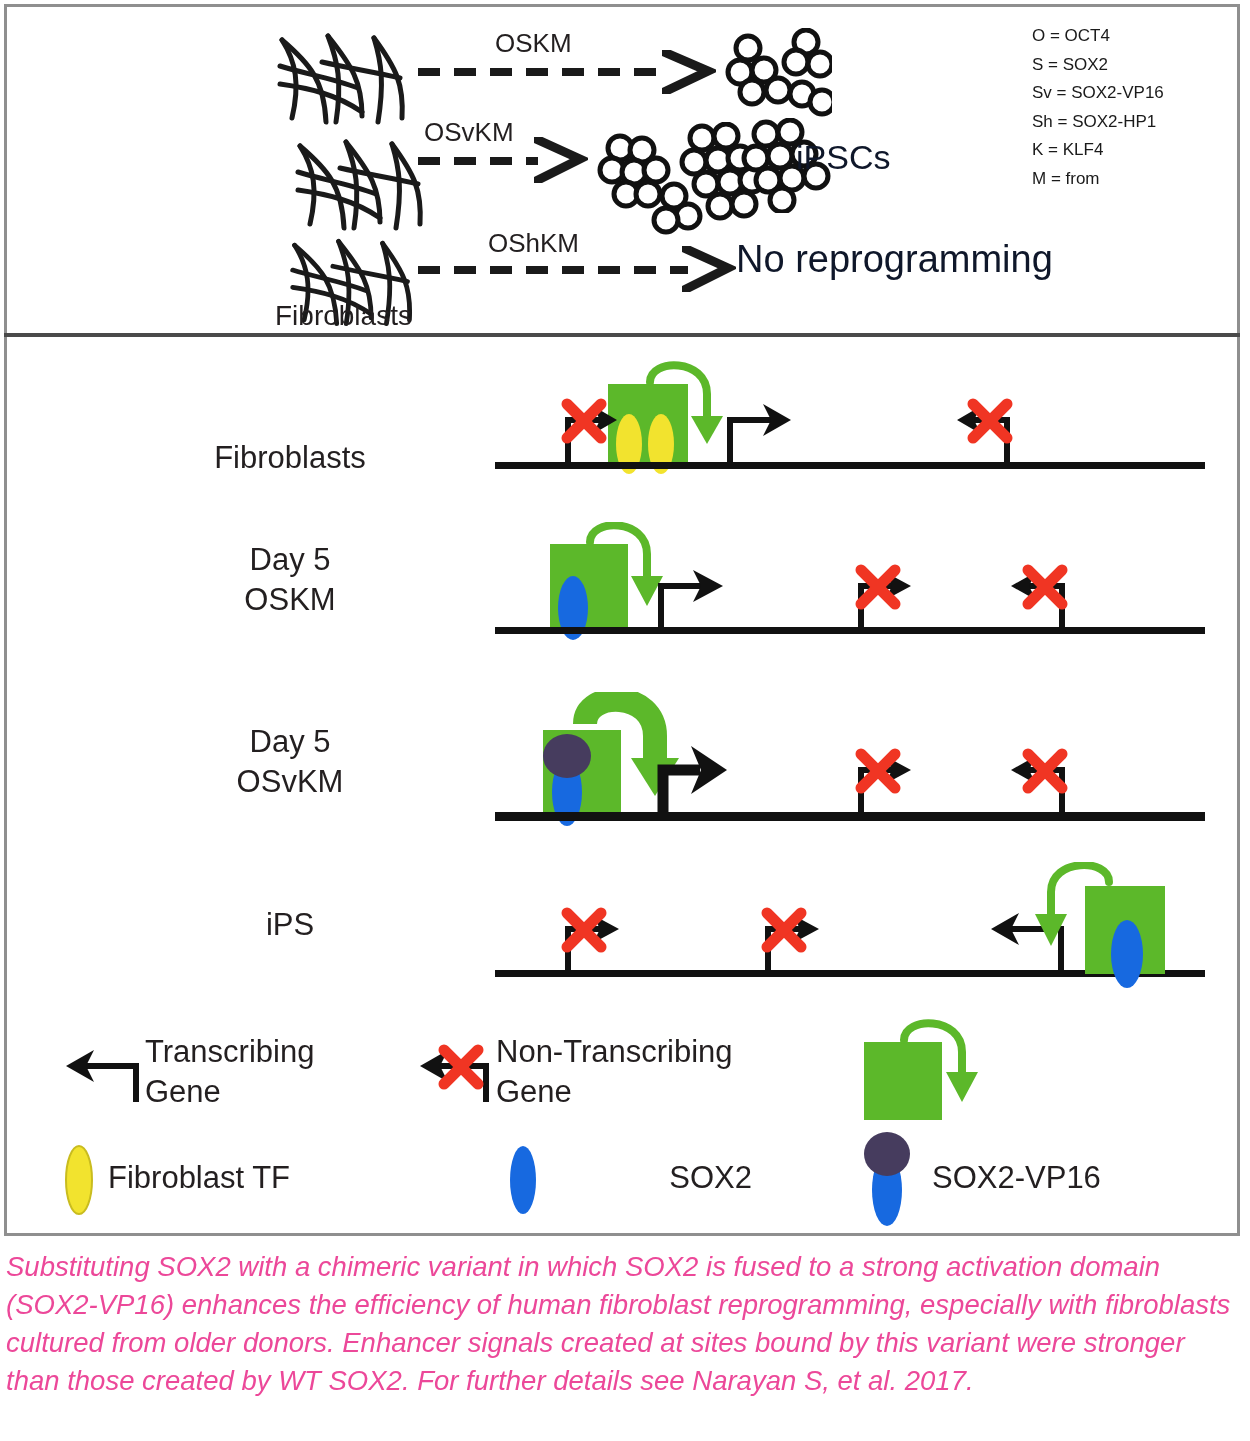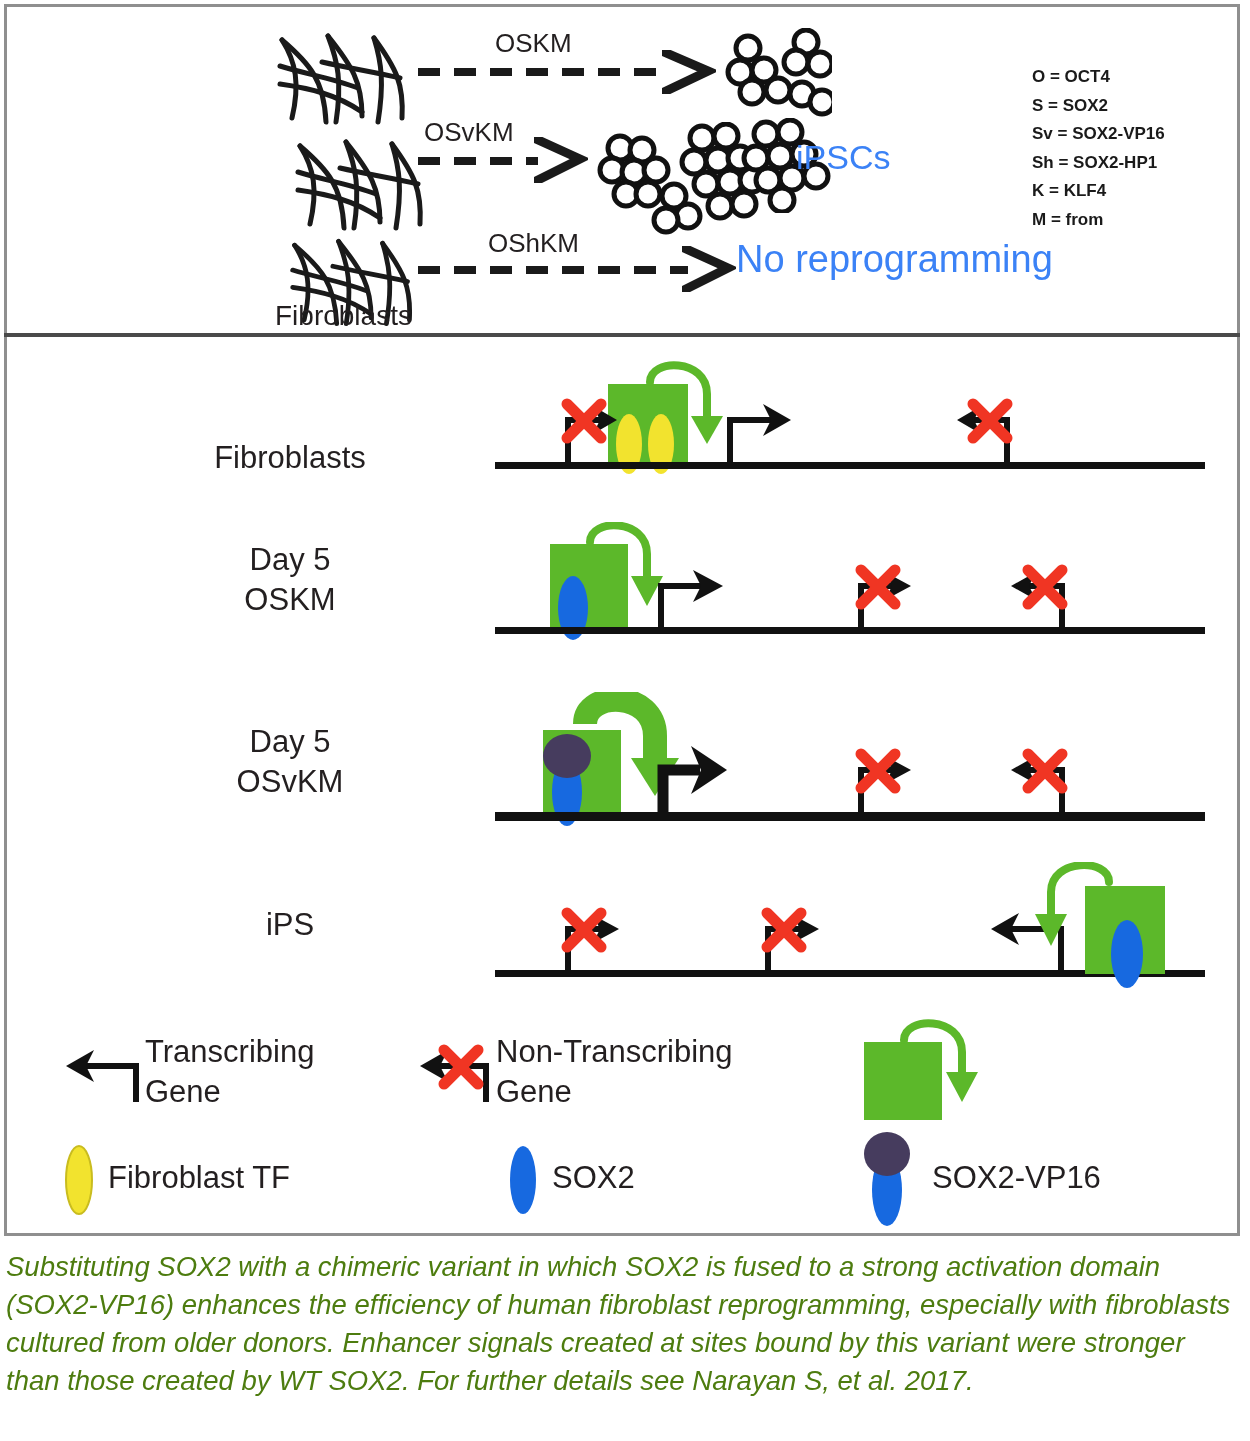--- a/index.html
+++ b/index.html
@@ -13,46 +13,46 @@
   }
   .panel-divider{
     position:absolute;left:7px;top:330px;width:1230px;height:4px;background:#4a4a4a;
   }
 
   
   .txt{position:absolute;color:#231f20;white-space:nowrap;}
 
   
   .key-box{position:absolute;left:1032px;top:22px;line-height:28.5px;
-           font-size:17px;font-weight:bold;color:#1a1a1a;margin-top:41px;}
+           font-size:17px;font-weight:normal;color:#1a1a1a;}
   .key-box div{white-space:nowrap;}
 
   .arrow-label{font-size:26px;color:#231f20;}
-  .big-label{font-size:34px;color:#3b82f6;}
+  .big-label{font-size:34px;color:#0f172a;}
   .fib-label{font-size:28px;color:#231f20;}
 
   
   .dashed{position:absolute;height:8px;
     background:repeating-linear-gradient(to right,#1a1a1a 0px,#1a1a1a 22px,transparent 22px,transparent 36px);}
 
   .fibro-cells{position:absolute;}
 
   .colony{position:absolute;}
 
   
   .rowlabel{position:absolute;text-align:center;font-size:31px;color:#231f20;line-height:40px;}
 
   
   .legend-label{position:absolute;font-size:31px;color:#231f20;line-height:40px;}
 
   
   .caption{
     position:absolute;left:6px;top:1248px;width:1238px;
     font-family:"Liberation Sans",sans-serif;
-    font-style:italic;font-size:27.5px;line-height:38px;color:#4d7c0f;
+    font-style:italic;font-size:27.5px;line-height:38px;color:#ec4899;
   }
 </style>
 </head>
 <body>
 
 <div class="page">
 
   <div class="figure-frame">
     <div class="panel-divider" style="left:-3px;top:326px;width:1236px;"></div>
   </div>
@@ -382,21 +382,21 @@
   </svg>
 
   <svg style="position:absolute;left:56px;top:1140px;" width="46" height="80" viewBox="0 0 46 80">
     <ellipse cx="23" cy="40" rx="13" ry="34" fill="#F2E32E" stroke="#C9BC1F" stroke-width="2"></ellipse>
   </svg>
   <div class="legend-label" style="left:108px;top:1158px;width:300px;text-align:left;">Fibroblast TF</div>
 
   <svg style="position:absolute;left:500px;top:1140px;" width="46" height="80" viewBox="0 0 46 80">
     <ellipse cx="23" cy="40" rx="13" ry="34" fill="#1769E0"></ellipse>
   </svg>
-  <div class="legend-label" style="left:552px;top:1158px;width:200px;text-align:left;">SOX2</div>
+  <div class="legend-label" style="left:552px;top:1158px;width:200px;text-align:right;">SOX2</div>
 
   <svg style="position:absolute;left:855px;top:1128px;" width="64" height="100" viewBox="0 0 64 100">
     <ellipse cx="32" cy="62" rx="15" ry="36" fill="#1769E0"></ellipse>
     <ellipse cx="32" cy="26" rx="23" ry="22" fill="#463C5E"></ellipse>
   </svg>
   <div class="legend-label" style="left:932px;top:1158px;width:320px;text-align:left;">SOX2-VP16</div>
 
   <div class="caption">Substituting SOX2 with a chimeric variant in which SOX2 is fused to a strong activation domain (SOX2-VP16) enhances the efficiency of human fibroblast reprogramming, especially with fibroblasts cultured from older donors. Enhancer signals created at sites bound by this variant were stronger than those created by WT SOX2. For further details see Narayan S, et al. 2017.</div>
 
 </div>

